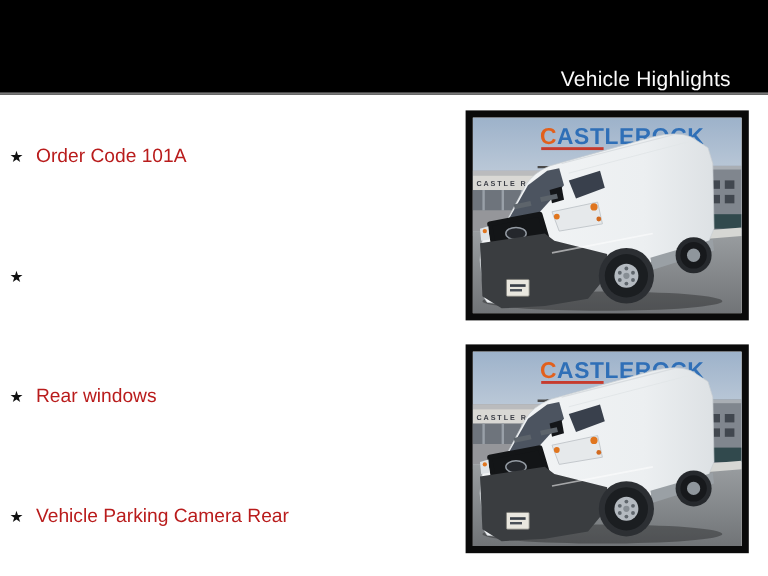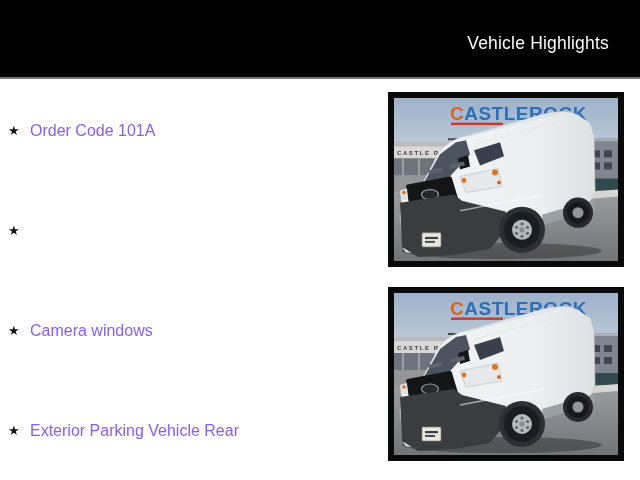--- a/index.html
+++ b/index.html
@@ -7,38 +7,38 @@
     width:640px;height:480px;position:relative;overflow:hidden;
     background:#ffffff;
     font-family:"Liberation Sans","DejaVu Sans",sans-serif;
   }
 
   
   .topbar{
     position:absolute;top:0;left:0;width:640px;height:79px;
     background:#000000;border-bottom:2px solid #777777;
     box-sizing:border-box;
-    display:flex;align-items:center;justify-content:flex-end;
+    display:flex;align-items:flex-end;justify-content:flex-end;
     padding-right:31px;padding-top:10px;
   }
   .topbar-title{
     color:#fafafa;font-size:17.5px;letter-spacing:.2px;
   }
 
   
   .hl-row{
     position:absolute;left:8px;height:24px;
     display:flex;align-items:center;white-space:nowrap;
   }
   .hl-star{
     font-size:13px;color:#111111;width:16px;text-align:left;
     line-height:24px;
   }
   .hl-label{
-    font-size:16px;color:#8b5cf6;margin-left:6px;line-height:24px;
+    font-size:16px;color:#b91c1c;margin-left:6px;line-height:24px;
   }
   #hl-0{top:119px;} #hl-1{top:219px;} #hl-2{top:319px;} #hl-3{top:419px;}
 
   
   .photo-frame{
     position:absolute;left:388px;width:236px;
     border:6px solid #0a0a0a;background:#ffffff;box-sizing:border-box;
   }
   #frame-1{top:92px;height:175px;}
   #frame-2{top:287px;height:174px;}
@@ -54,25 +54,25 @@
 <div>
   <div class="hl-row" id="hl-0">
     <span class="hl-star">★</span>
     <span class="hl-label">Order Code 101A</span>
   </div>
   <div class="hl-row" id="hl-1">
     <span class="hl-star">★</span>
   </div>
   <div class="hl-row" id="hl-2">
     <span class="hl-star">★</span>
-    <span class="hl-label">Camera windows</span>
+    <span class="hl-label">Rear windows</span>
   </div>
   <div class="hl-row" id="hl-3">
     <span class="hl-star">★</span>
-    <span class="hl-label">Exterior Parking Vehicle Rear</span>
+    <span class="hl-label">Vehicle Parking Camera Rear</span>
   </div>
 </div>
 
 <div class="photo-frame" id="frame-1">
   <svg viewBox="0 0 224 162" preserveAspectRatio="none" aria-hidden="true">
     <defs>
       <linearGradient id="gSky" x1="0" y1="0" x2="0" y2="1">
         <stop offset="0" stop-color="#9db2ca"></stop>
         <stop offset="1" stop-color="#dde2e7"></stop>
       </linearGradient>

